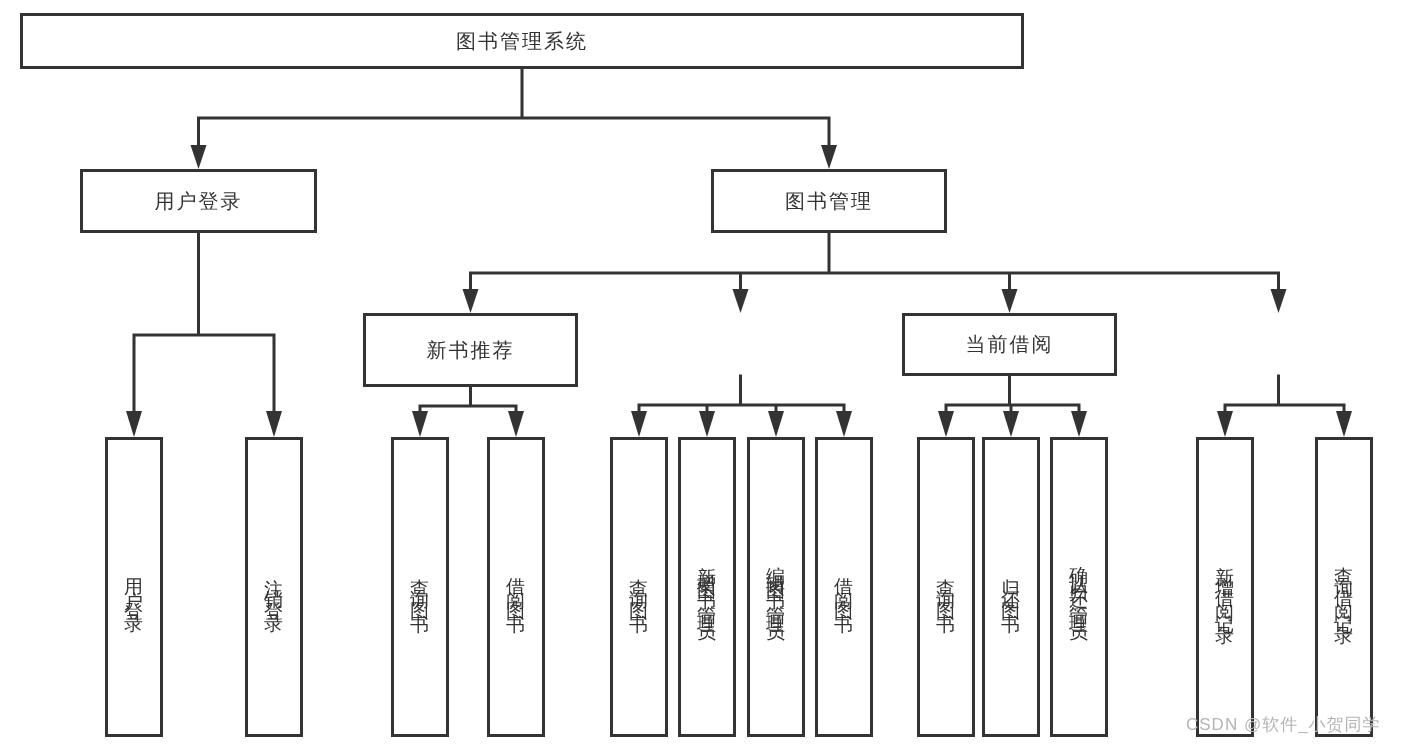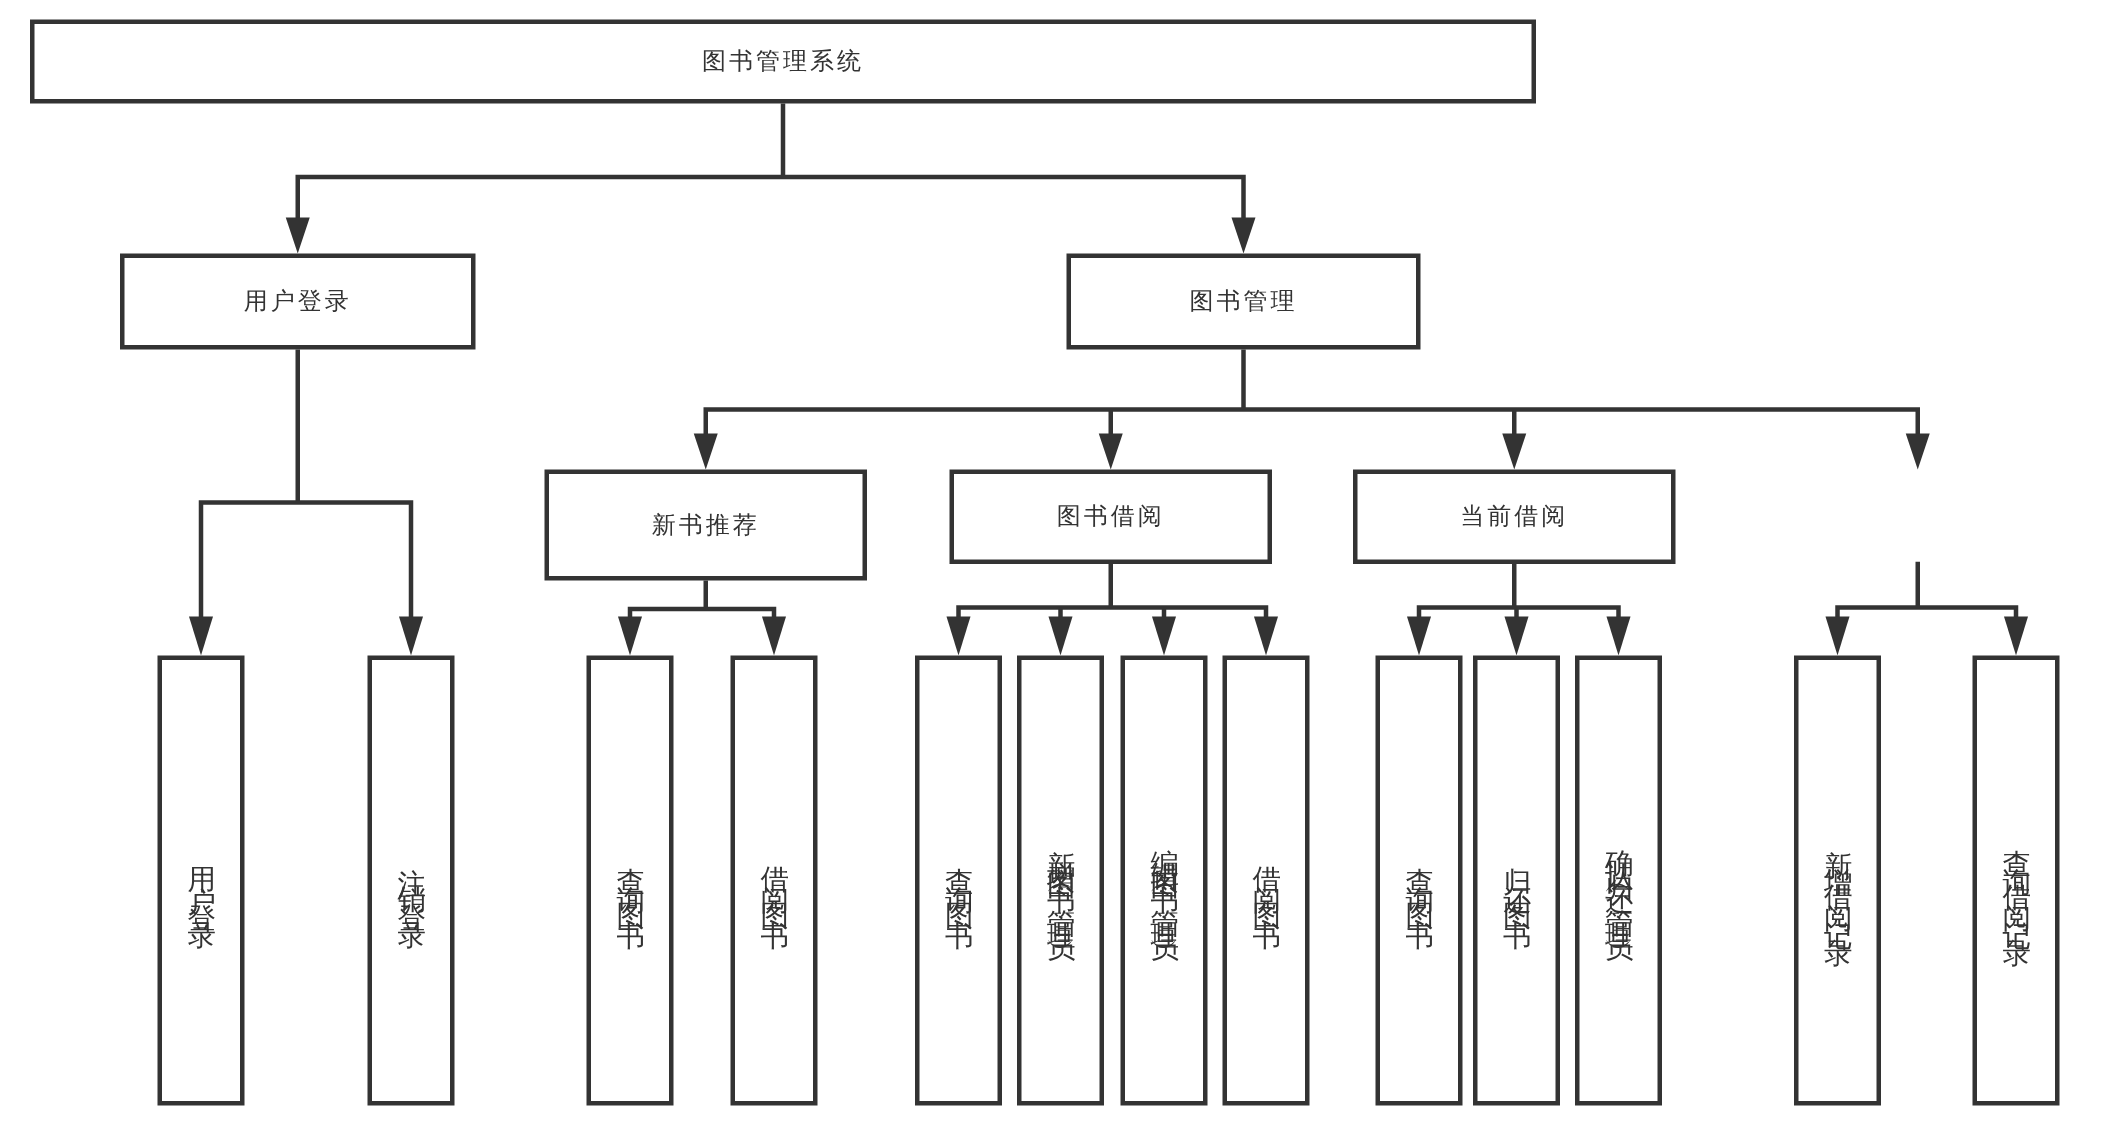--- a/index.html
+++ b/index.html
@@ -24,21 +24,21 @@
   }
   .hbox {
     position: absolute;
     box-sizing: border-box;
     border: 3px solid #333333;
     background: #ffffff;
     display: flex;
     align-items: center;
     justify-content: center;
     color: #333333;
-    font-size: 16px;
+    font-size: 20px;
     letter-spacing: 2px;
     white-space: nowrap;
   }
   .vbox {
     position: absolute;
     box-sizing: border-box;
     border: 3px solid #333333;
     background: #ffffff;
     width: 58px;
     height: 300px;
@@ -111,21 +111,20 @@
   </svg>
 
   <div class="hbox" style="left:20px; top:13px; width:1004px; height:56px;">图书管理系统</div>
 
   <div class="hbox" style="left:80px; top:169px; width:237px; height:64px;">用户登录</div>
 
   <div class="hbox" style="left:711px; top:169px; width:236px; height:64px;">图书管理</div>
 
   <div class="hbox" style="left:363px; top:313px; width:215px; height:74px;">新书推荐</div>
 
-  <div class="hbox" style="left:633px; top:313px; width:215px; height:63px;">图书借阅</div>
 
   <div class="hbox" style="left:902px; top:313px; width:215px; height:63px;">当前借阅</div>
 
 
   <div class="vbox" style="left:105px;">用户登录</div>
 
   <div class="vbox" style="left:245px;">注销登录</div>
 
   <div class="vbox" style="left:391px;">查询图书</div>
 
@@ -142,14 +141,15 @@
   <div class="vbox" style="left:917px;">查询图书</div>
 
   <div class="vbox" style="left:982px;">归还图书</div>
 
   <div class="vbox" style="left:1050px; letter-spacing:8px;">确认归还（管理员）</div>
 
   <div class="vbox" style="left:1196px;">新增借阅记录</div>
 
   <div class="vbox" style="left:1315px;">查询借阅记录</div>
 
+  <div class="watermark">CSDN @软件_小贺同学</div>
 
 </div>
 
 </body></html>

